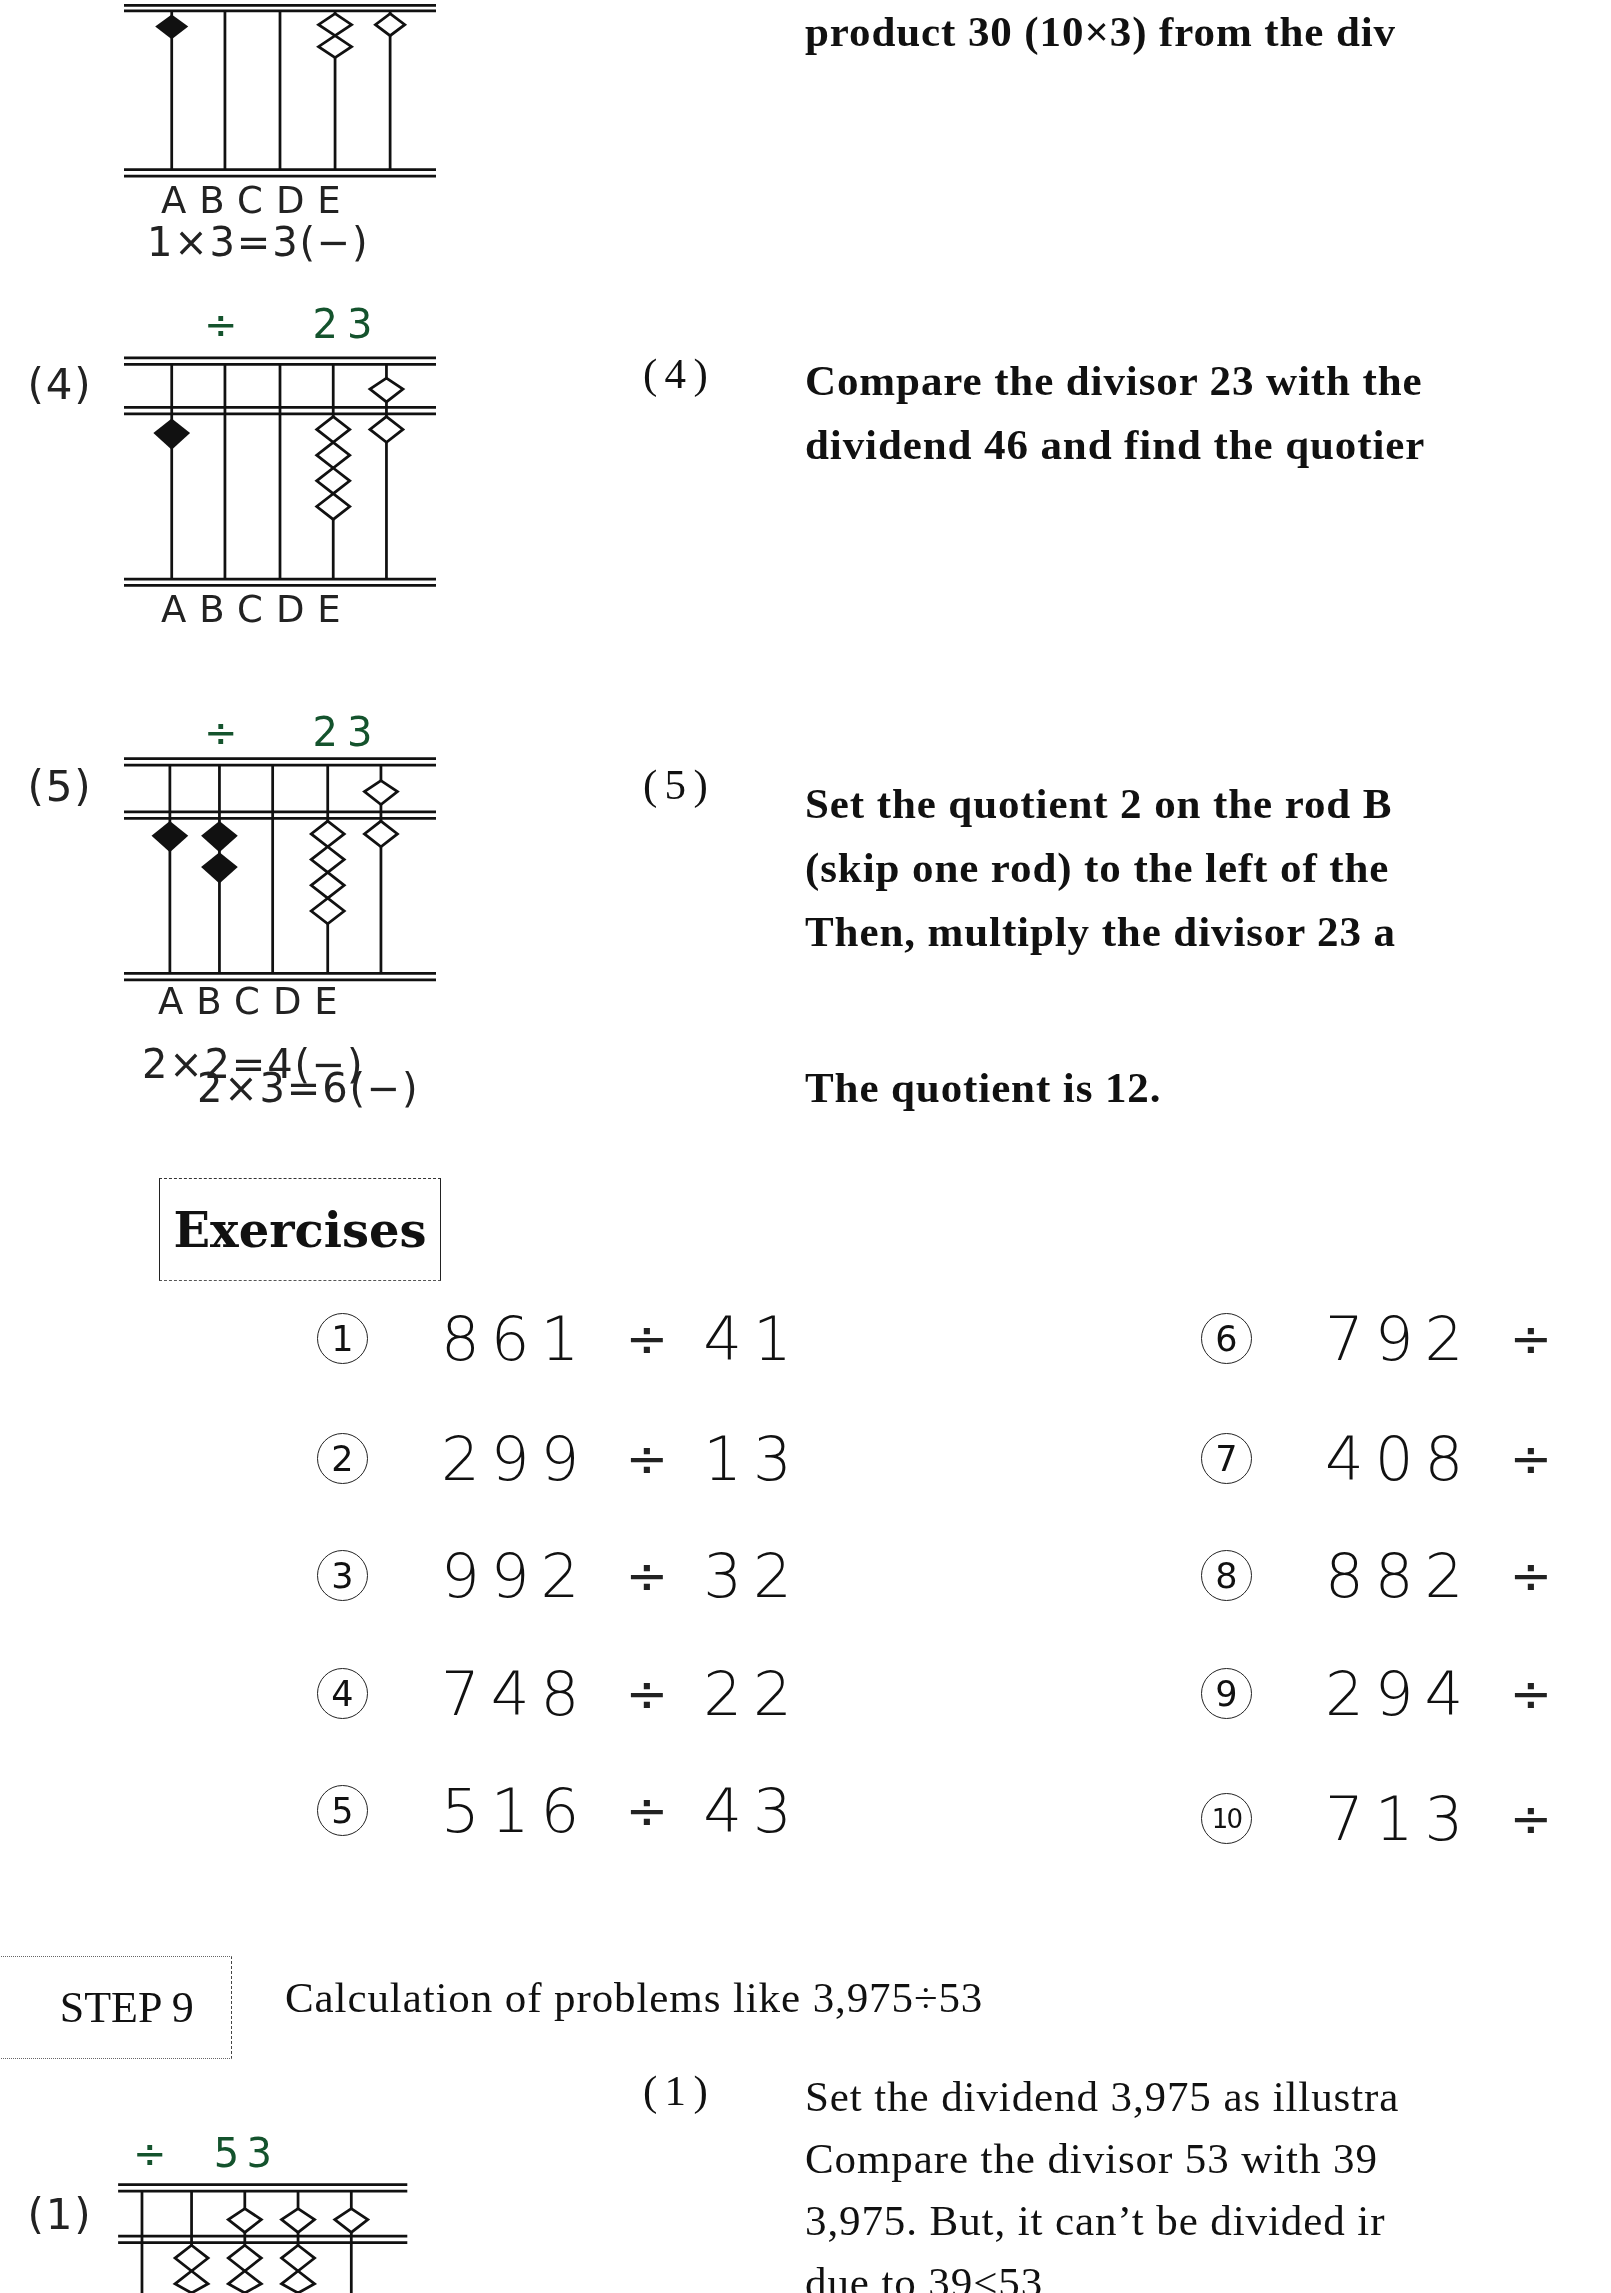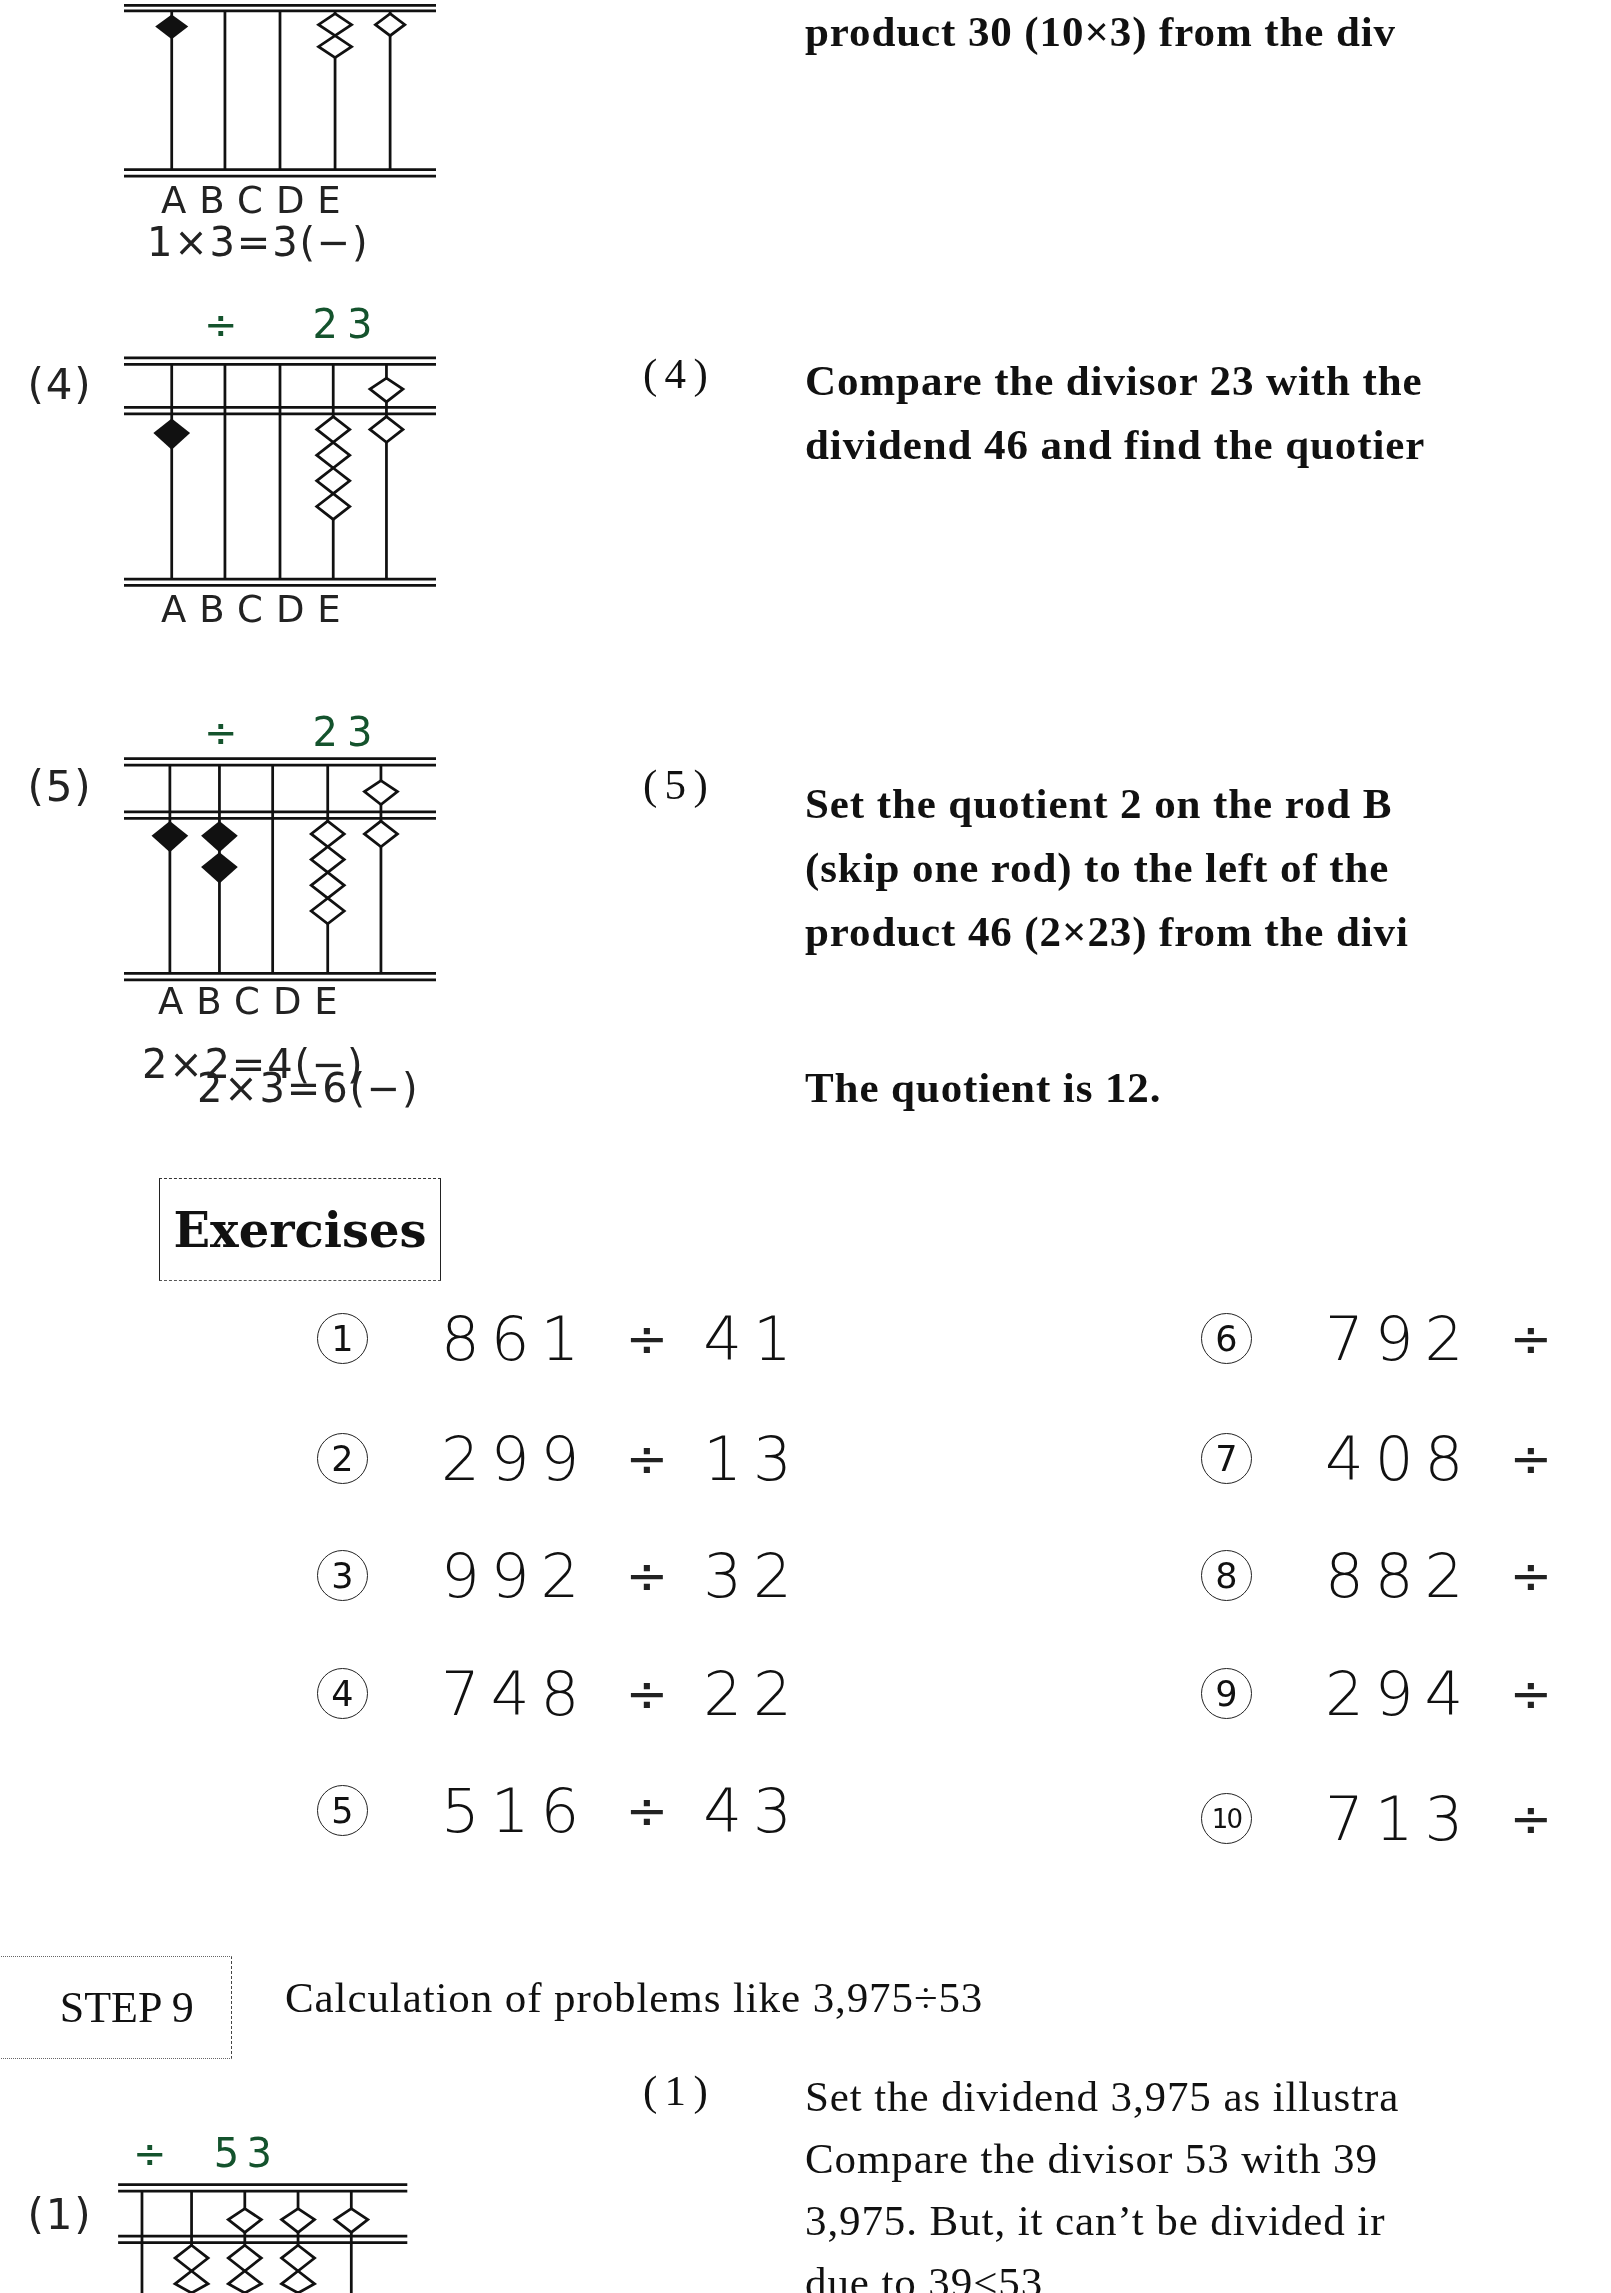--- a/index.html
+++ b/index.html
@@ -120,21 +120,21 @@
   </svg>
 </div>
 <div class="rods-letters" style="left:158px; top:983px; line-height:37px;">ABCDE</div>
 <div class="calc" style="left:142px; top:1013px;margin-top:28px;">2×2=4(−)</div>
 <div class="calc" style="left:197px; top:1065px;">2×3=6(−)</div>
 
 <div class="plabel" style="top:760px;">(5)</div>
 <div class="para" style="top:760px;margin-top:12px;">
   <span class="line bold">Set the quotient 2 on the rod B</span>
   <span class="line bold">(skip one rod) to the left of the</span>
-  <span class="line bold">product 46 (2×23) from the divi</span>
+  <span class="line bold">Then,  multiply the divisor 23 a</span>
 </div>
 <div class="para bold" style="top:1056px;">The quotient is 12.</div>
 
 <div class="exbox">Exercises</div>
 
 <div class="exrow" style="left:317px; top:1302px;">
   <span class="circ">1</span>
   <span class="exnum">861</span>
   <span class="exop">÷</span>
   <span class="exnum">41</span>

